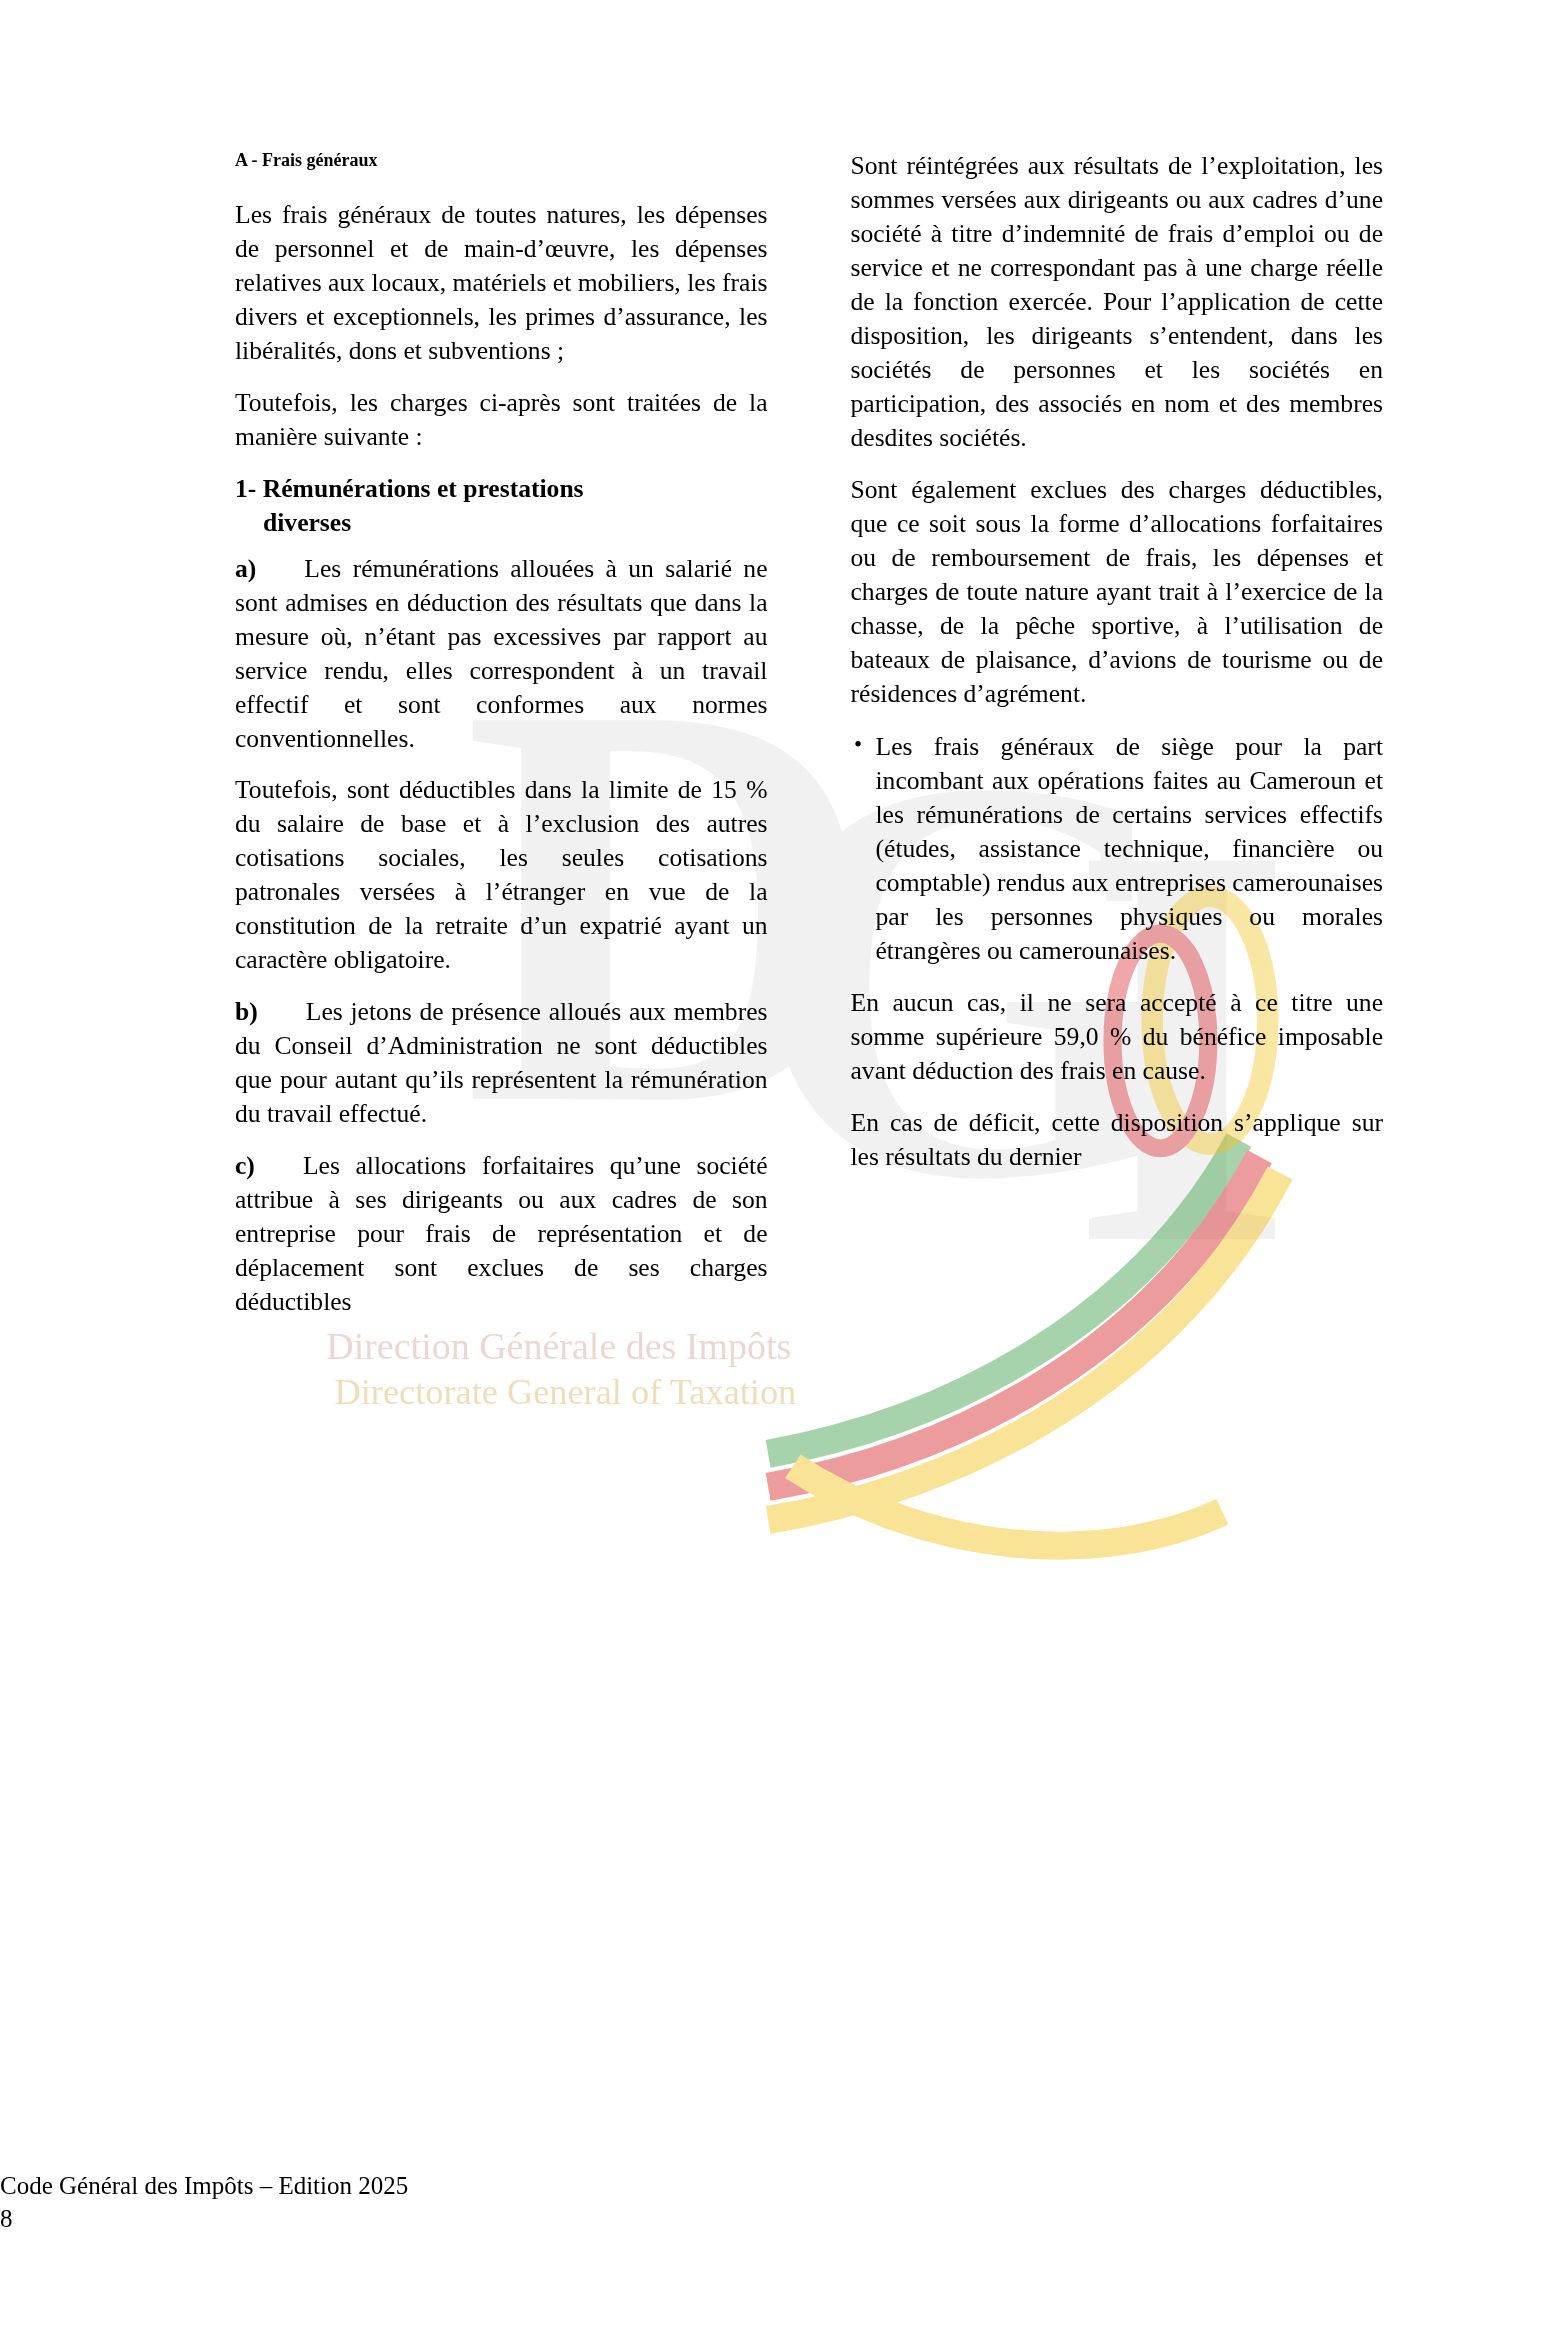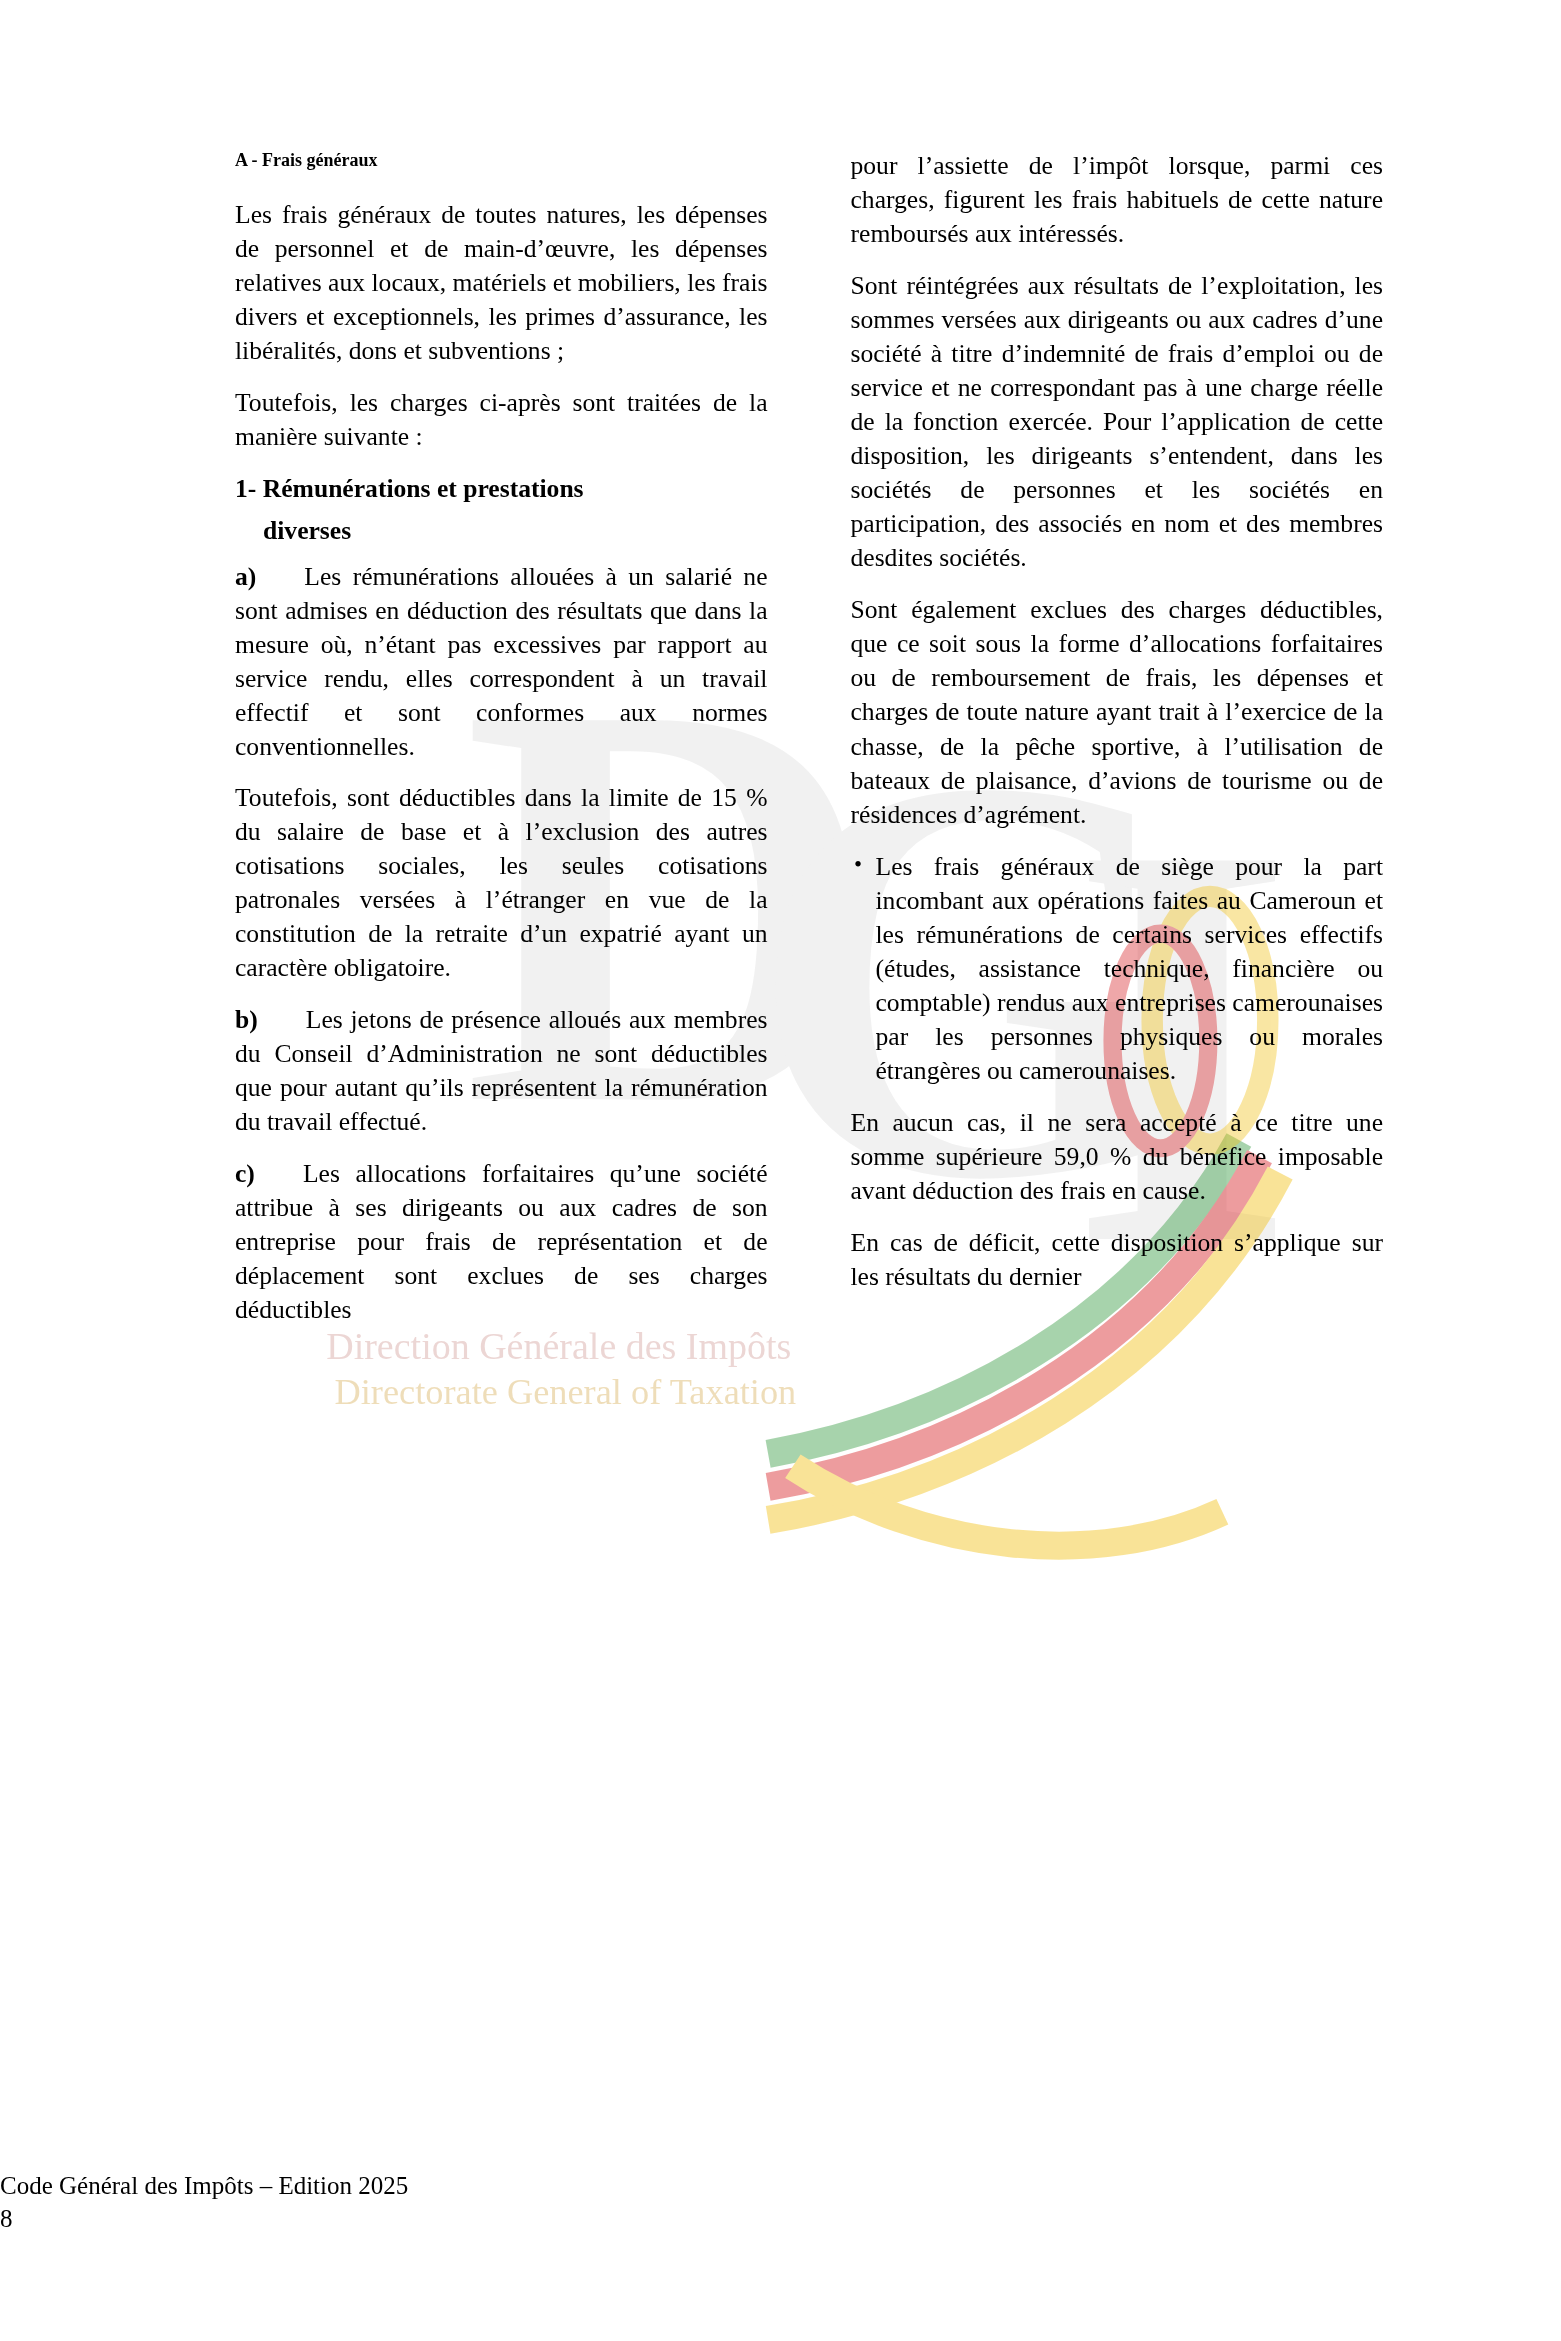--- a/index.html
+++ b/index.html
@@ -62,21 +62,20 @@
     font-weight: bold;
     font-size: 25.6px;
     margin: 0 0 11.6px 0;
     line-height: 1.33;
     text-align: justify;
     padding-left: 0;
   }
   .h-sub .ind {
     display: block;
     padding-left: 28px;
-    margin-top: 8px;
   }
   .lead-letter {
     font-weight: bold;
   }
   .gap-after-letter {
     display: inline-block;
     width: 48px;
   }
   .tight { margin-bottom: 16.5px; }
 
@@ -167,21 +166,20 @@
       <p>Toutefois, sont déductibles dans la limite de 15 % du salaire de base et à l’exclusion des autres cotisations sociales, les seules cotisations patronales versées à l’étranger en vue de la constitution de la retraite d’un expatrié ayant un caractère obligatoire.</p>
 
       <p><span class="lead-letter">b)</span><span class="gap-after-letter"></span><span>Les jetons de présence alloués aux membres du Conseil d’Administration ne sont déductibles que pour autant qu’ils représentent la rémunération du travail effectué.</span></p>
 
       <p><span class="lead-letter">c)</span><span class="gap-after-letter"></span><span>Les allocations forfaitaires qu’une société attribue à ses dirigeants ou aux cadres de son entreprise pour frais de représentation et de déplacement sont exclues de ses charges déductibles</span></p>
 
     </div>
 
     <div class="col">
 
-      <p>pour l’assiette de l’impôt lorsque, parmi ces charges, figurent les frais habituels de cette nature remboursés aux intéressés.</p>
       <p>Sont réintégrées aux résultats de l’exploitation, les sommes versées aux dirigeants ou aux cadres d’une société à titre d’indemnité de frais d’emploi ou de service et ne correspondant pas à une charge réelle de la fonction exercée. Pour l’application de cette disposition, les dirigeants s’entendent, dans les sociétés de personnes et les sociétés en participation, des associés en nom et des membres desdites sociétés.</p>
       <p>Sont également exclues des charges déductibles, que ce soit sous la forme d’allocations forfaitaires ou de remboursement de frais, les dépenses et charges de toute nature ayant trait à l’exercice de la chasse, de la pêche sportive, à l’utilisation de bateaux de plaisance, d’avions de tourisme ou de résidences d’agrément.</p>
 
 
       <ul class="bullets">
         <li>Les frais généraux de siège pour la part incombant aux opérations faites au Cameroun et les rémunérations de certains services effectifs (études, assistance technique, financière ou comptable) rendus aux entreprises camerounaises par les personnes physiques ou morales étrangères ou camerounaises.</li>
       </ul>
 
       <p>En aucun cas, il ne sera accepté à ce titre une somme supérieure  59,0 % du bénéfice imposable avant déduction des frais en cause.</p>
       <p>En cas de déficit, cette disposition s’applique sur les résultats du dernier</p>

